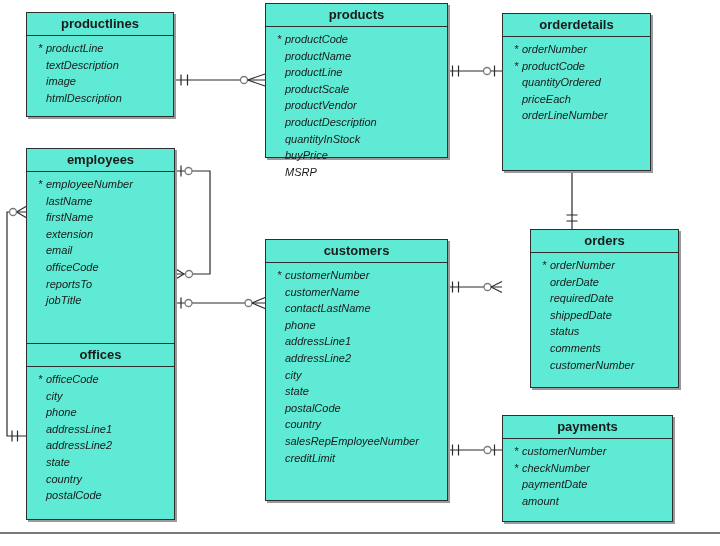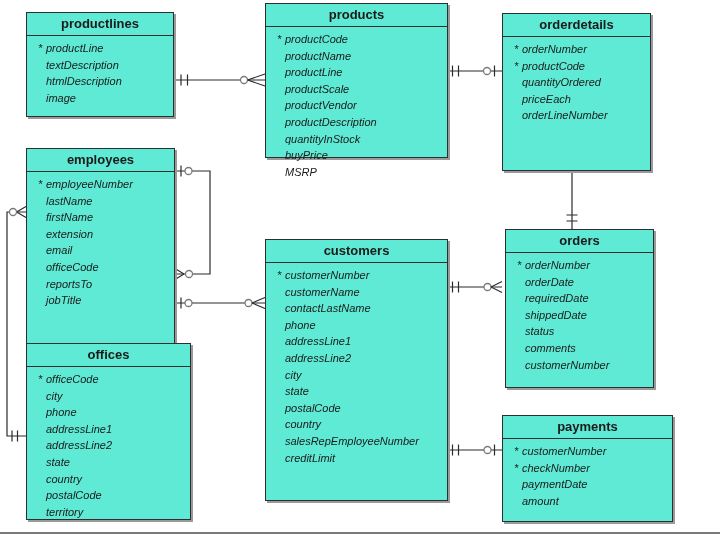--- a/index.html
+++ b/index.html
@@ -100,22 +100,22 @@
     </g>
 
     <line class="page-line" x1="0" y1="533" x2="720" y2="533"></line>
   </svg>
 
   <div class="tbl" style="left:26px;top:12px;width:148px;height:105px">
     <div class="tbl-title">productlines</div>
     <ul class="tbl-fields">
         <li><span class="pk">*</span><span>productLine</span></li>
         <li><span class="pk"></span><span>textDescription</span></li>
+        <li><span class="pk"></span><span>image</span></li>
         <li><span class="pk"></span><span>htmlDescription</span></li>
-        <li><span class="pk"></span><span>image</span></li>
       </ul>
   </div>
 
   <div class="tbl" style="left:265px;top:3px;width:183px;height:155px">
     <div class="tbl-title">products</div>
     <ul class="tbl-fields">
         <li><span class="pk">*</span><span>productCode</span></li>
         <li><span class="pk"></span><span>productName</span></li>
         <li><span class="pk"></span><span>productLine</span></li>
         <li><span class="pk"></span><span>productScale</span></li>
@@ -163,45 +163,44 @@
         <li><span class="pk"></span><span>addressLine2</span></li>
         <li><span class="pk"></span><span>city</span></li>
         <li><span class="pk"></span><span>state</span></li>
         <li><span class="pk"></span><span>postalCode</span></li>
         <li><span class="pk"></span><span>country</span></li>
         <li><span class="pk"></span><span>salesRepEmployeeNumber</span></li>
         <li><span class="pk"></span><span>creditLimit</span></li>
       </ul>
   </div>
 
-  <div class="tbl" style="left:505px;top:229px;width:149px;height:159px">
+  <div class="tbl" style="left:530px;top:229px;width:149px;height:159px">
     <div class="tbl-title">orders</div>
     <ul class="tbl-fields">
         <li><span class="pk">*</span><span>orderNumber</span></li>
         <li><span class="pk"></span><span>orderDate</span></li>
         <li><span class="pk"></span><span>requiredDate</span></li>
         <li><span class="pk"></span><span>shippedDate</span></li>
         <li><span class="pk"></span><span>status</span></li>
         <li><span class="pk"></span><span>comments</span></li>
         <li><span class="pk"></span><span>customerNumber</span></li>
       </ul>
   </div>
 
-  <div class="tbl" style="left:26px;top:343px;width:165px;height:177px">
+  <div class="tbl" style="left:26px;top:343px;width:149px;height:177px">
     <div class="tbl-title">offices</div>
     <ul class="tbl-fields">
         <li><span class="pk">*</span><span>officeCode</span></li>
         <li><span class="pk"></span><span>city</span></li>
         <li><span class="pk"></span><span>phone</span></li>
         <li><span class="pk"></span><span>addressLine1</span></li>
         <li><span class="pk"></span><span>addressLine2</span></li>
         <li><span class="pk"></span><span>state</span></li>
         <li><span class="pk"></span><span>country</span></li>
         <li><span class="pk"></span><span>postalCode</span></li>
-        <li><span class="pk"></span><span>territory</span></li>
       </ul>
   </div>
 
   <div class="tbl" style="left:502px;top:415px;width:171px;height:107px">
     <div class="tbl-title">payments</div>
     <ul class="tbl-fields">
         <li><span class="pk">*</span><span>customerNumber</span></li>
         <li><span class="pk">*</span><span>checkNumber</span></li>
         <li><span class="pk"></span><span>paymentDate</span></li>
         <li><span class="pk"></span><span>amount</span></li>

